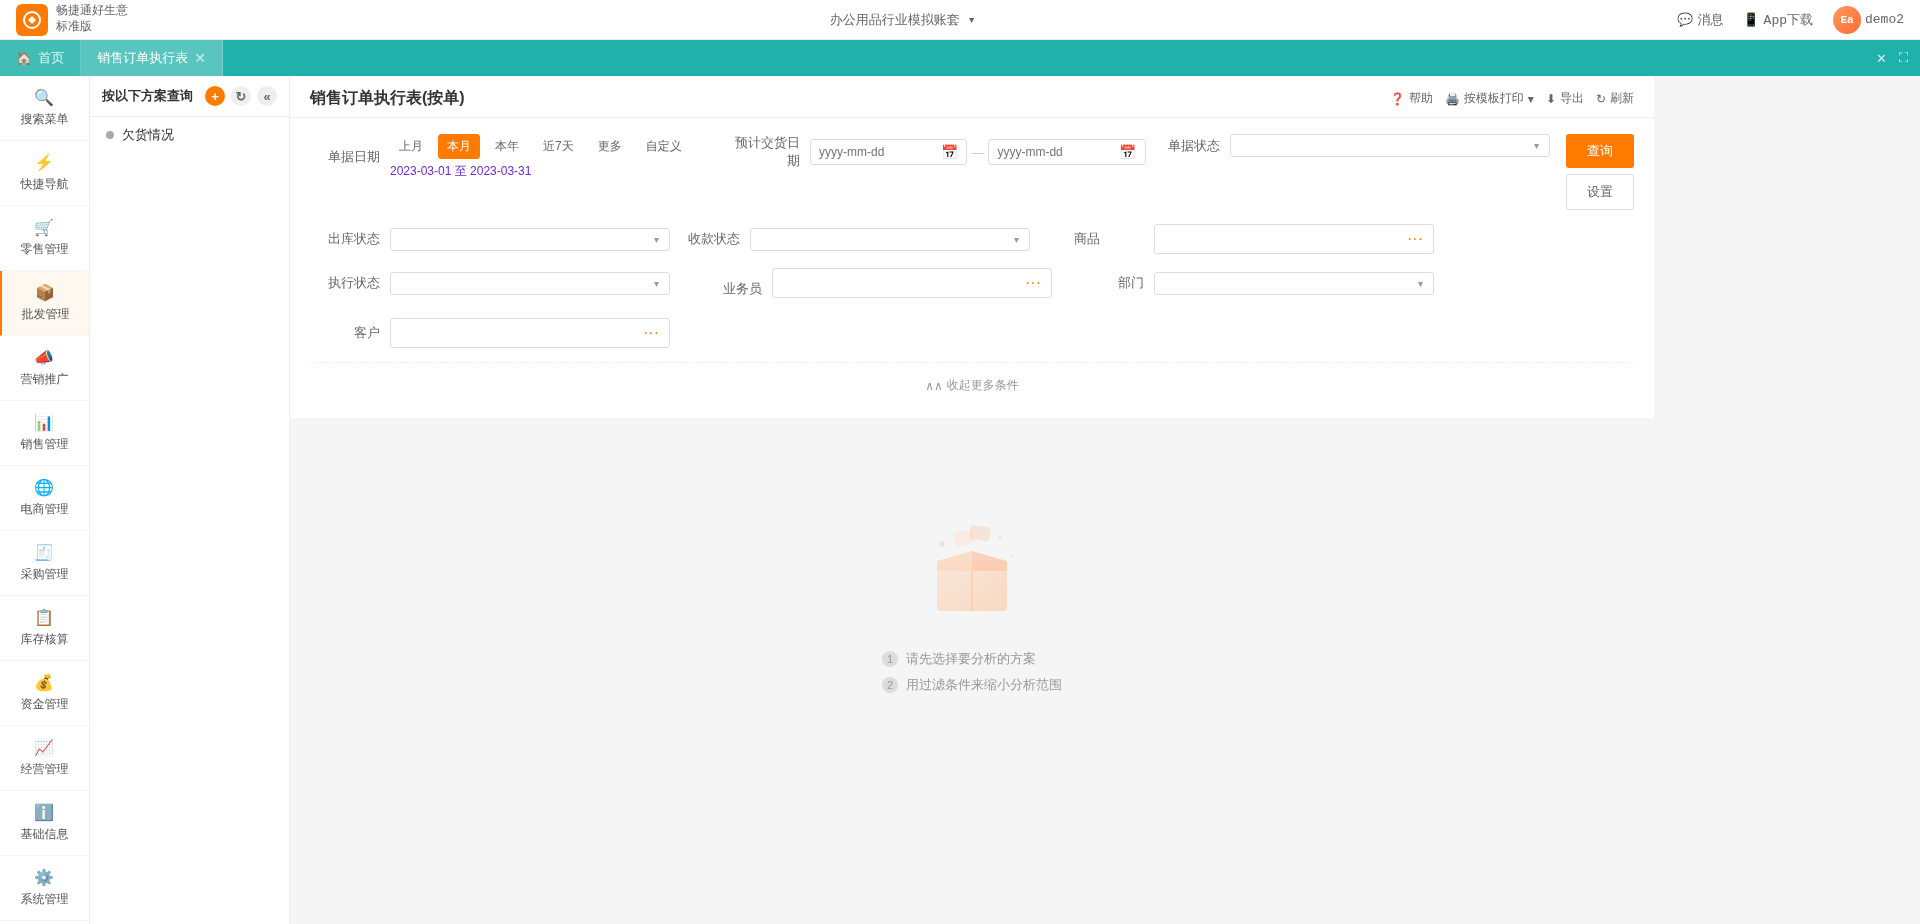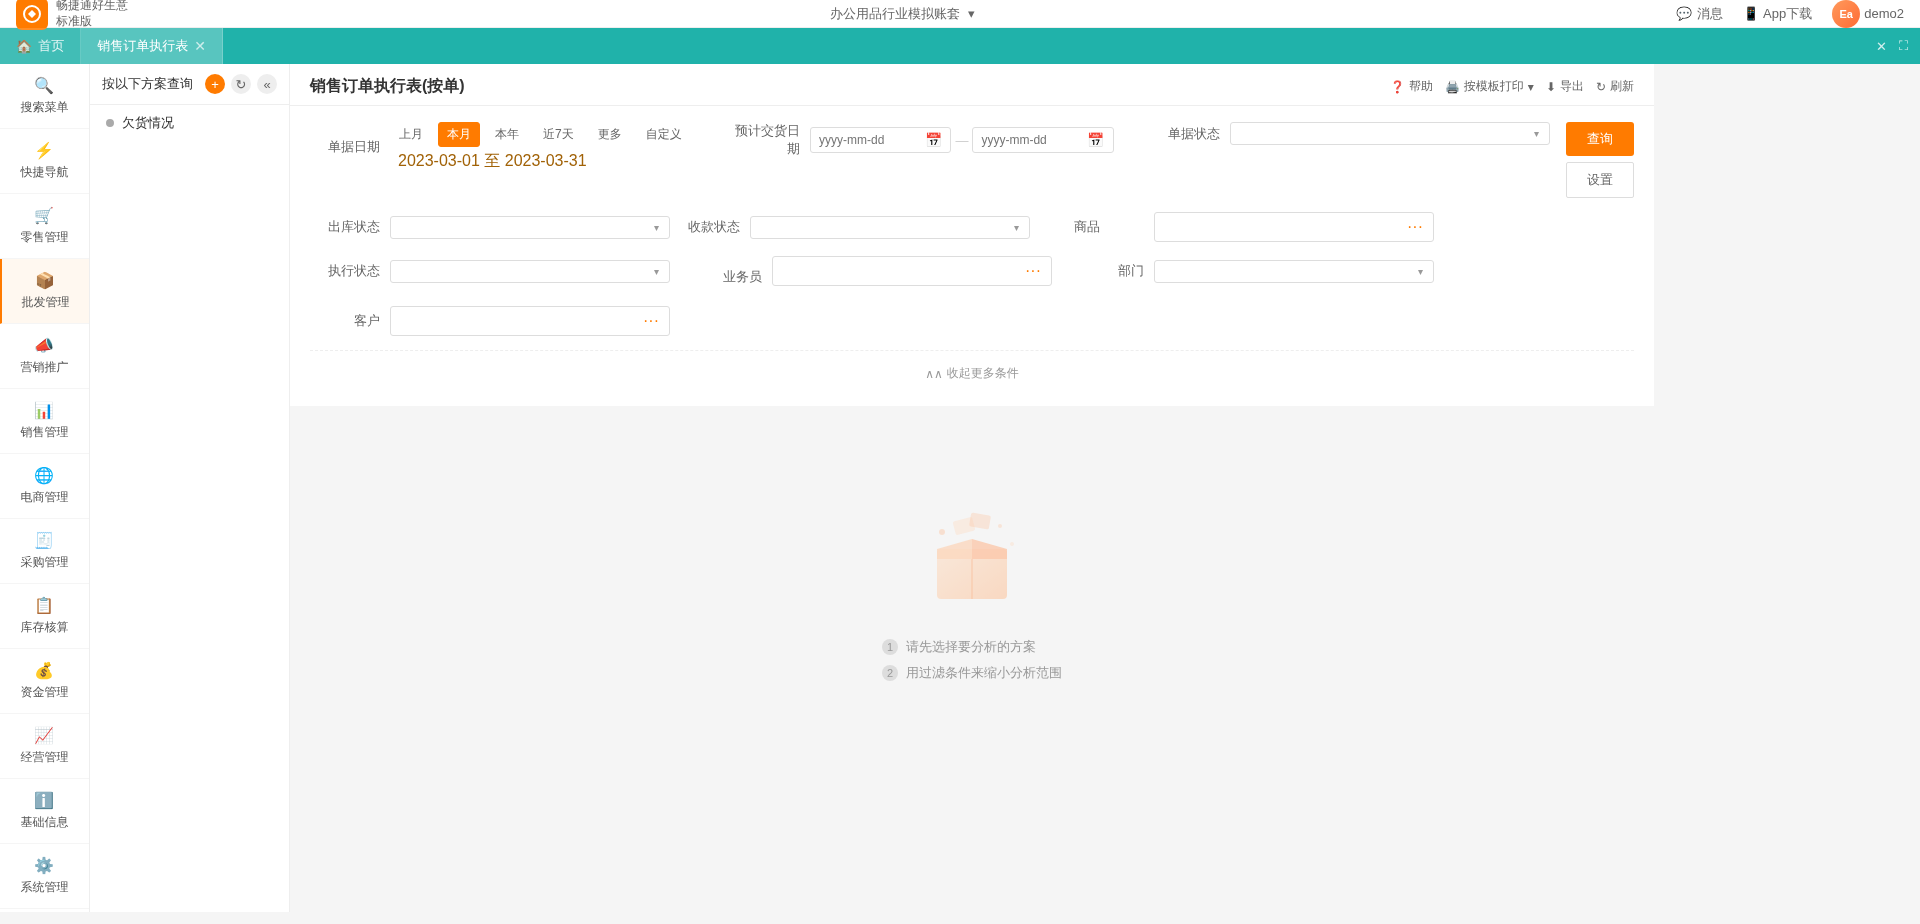--- a/index.html
+++ b/index.html
@@ -1,26 +1,27 @@
 <!DOCTYPE html>
 <html><head>
   <meta charset="utf-8">
   <style>
     * { box-sizing: border-box; margin: 0; padding: 0; }
     body { font-family: 'Microsoft YaHei', Arial, sans-serif; font-size: 13px; background: #f5f5f5; color: #333; overflow: hidden; height: 924px; }
     
     
     .top-header {
-      height: 28px;
+      height: 40px;
       background: #fff;
       border-bottom: 1px solid #eee;
       display: flex;
       align-items: center;
       padding: 0 16px;
       justify-content: space-between;
+      font-family: Liberation Mono, monospace;
     }
     .logo-area {
       display: flex;
       align-items: center;
       gap: 8px;
     }
     .logo-icon {
       width: 32px;
       height: 32px;
       background: #ff7b00;
@@ -145,21 +146,21 @@
       background: #fff;
       border-right: 1px solid #eee;
       flex-shrink: 0;
     }
     .left-panel-header {
       display: flex;
       align-items: center;
       padding: 10px 12px;
       font-size: 13px;
       color: #333;
-      font-weight: 400;
+      font-weight: 700;
       border-bottom: 1px solid #eee;
       gap: 8px;
     }
     .left-panel-toolbar {
       display: flex;
       align-items: center;
       gap: 6px;
       margin-left: auto;
     }
     .icon-btn {
@@ -265,28 +266,27 @@
       cursor: pointer;
       border: 1px solid transparent;
       color: #666;
     }
     .date-btn.active {
       background: #ff7b00;
       color: white;
       border-color: #ff7b00;
     }
     .date-range-text {
-      font-size: 16px;
-      color: #a16207;
-      margin-left: 8px;
+      font-size: 12px;
+      color: #6d28d9;
     }
     .date-input-group {
       display: flex;
       align-items: center;
-      gap: 6px;
+      gap: 22px;
       border: 1px solid #ddd;
       border-radius: 3px;
       padding: 4px 8px;
       background: #fff;
     }
     .date-input {
       border: none;
       outline: none;
       font-size: 12px;
       color: #999;

